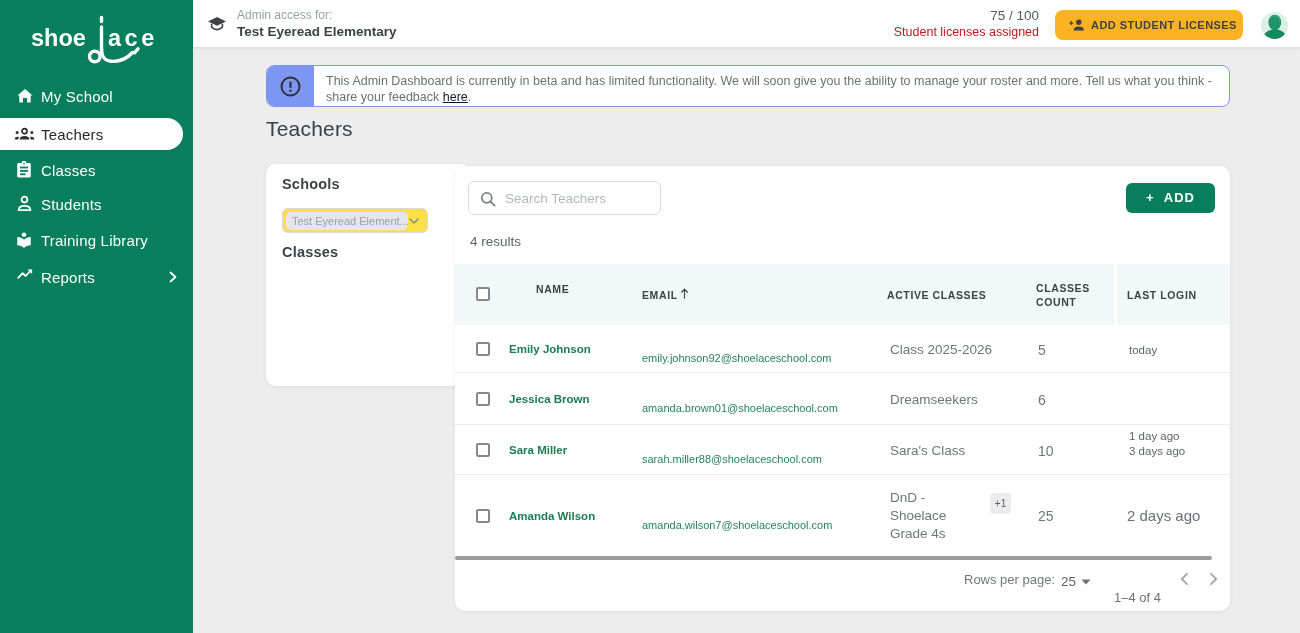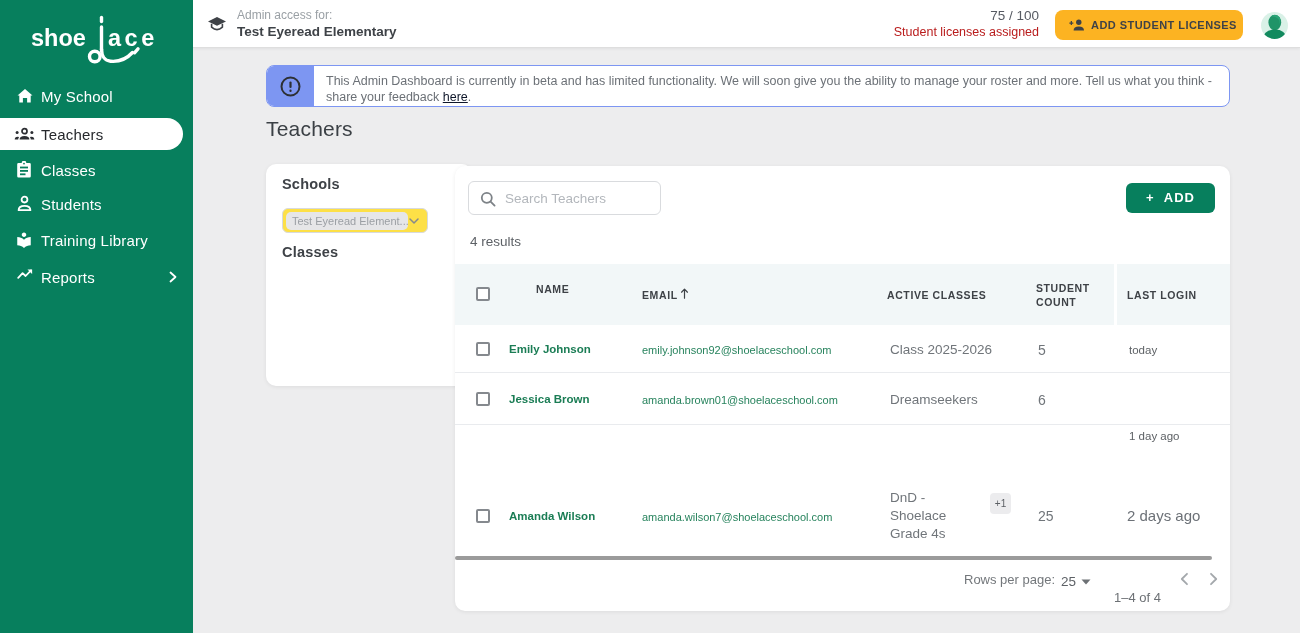--- a/index.html
+++ b/index.html
@@ -44,21 +44,21 @@
 .btn-add { position:absolute; left:671px; top:17px; width:89px; height:30px; background:#077f5d; border-radius:6px; color:#fff; font-size:13px; font-weight:bold; letter-spacing:1px; text-align:center; line-height:30px; }
 .results { position:absolute; left:15px; top:68px; font-size:13.5px; color:#5d6166; }
 
 .thead { position:absolute; left:0; top:98px; width:775px; height:61px; background:#f2f7f8; }
 .thead .lastcol-divider { position:absolute; left:659px; top:0; width:3px; height:61px; background:#fff; }
 .th { position:absolute; font-size:10.5px; font-weight:bold; color:#3e4247; letter-spacing:0.6px; }
 .checkbox { position:absolute; width:14px; height:14px; border:2px solid #85898e; border-radius:2px; background:#fff; }
 
 .trow { position:absolute; left:0; width:775px; border-bottom:1px solid #e9ebee; }
 .cname { position:absolute; left:54px; font-size:11.5px; font-weight:bold; color:#1b7d55; white-space:nowrap; }
-.cemail { position:absolute; left:187px; font-size:11px; color:#27835d; white-space:nowrap; }
+.cemail { position:absolute; left:187px; font-size:11px; color:#27835d; white-space:nowrap;margin-top:8px; }
 .cclass { position:absolute; left:435px; font-size:13.5px; color:#70757a; line-height:18px; }
 .ccount { position:absolute; left:583px; font-size:14px; color:#70757a; }
 .clogin { position:absolute; left:674px; font-size:11.5px; color:#5e6266; }
 
 .hscroll { position:absolute; left:0px; top:390px; width:757px; height:4px; background:#9b9b9b; border-radius:2px; }
 .tfoot { position:absolute; left:0; top:394px; width:775px; height:44px; }
 
 
 .t-small { font-size:12px; color:#9aa0a5; }
 </style>
@@ -223,21 +223,21 @@
     <div class="lastcol-divider"></div>
     <span class="checkbox" style="left:21px; top:23px;"></span>
     <span class="th" style="left:54px; top:19px;margin-left:27px;">NAME</span>
     <span class="th" style="left:187px; top:25px;">EMAIL</span>
       <span class="abs" style="left:225px; top:24px;">
         <svg width="9" height="11" viewBox="0 0 9 13">
           <path fill="none" stroke="#3e4247" stroke-width="1.4" stroke-linecap="round" stroke-linejoin="round" d="M4.5 12 V1.5 M1 5 L4.5 1.3 L8 5"></path>
         </svg>
       </span>
     <span class="th" style="left:432px; top:25px;">ACTIVE CLASSES</span>
-    <span class="th" style="left:581px; top:17px; width:62px; line-height:14px;">STUDENT COUNT</span>
+    <span class="th" style="left:581px; top:17px; width:62px; line-height:14px;">CLASSES COUNT</span>
     <span class="th" style="left:672px; top:25px;">LAST LOGIN</span>
   </div>
 
   <div class="trow" style="top:159px; height:48px;">
     <span class="checkbox" style="left:21px; top:17px;"></span>
     <span class="cname" style="top:18px;">Emily Johnson</span>
     <span class="cemail" style="top:19px;">emily.johnson92@shoelaceschool.com</span>
     <span class="cclass" style="top:16px;">Class 2025-2026</span>
     <span class="ccount" style="top:17px;">5</span>
     <span class="clogin" style="top:19px;">today</span>
@@ -245,20 +245,28 @@
 
   <div class="trow" style="top:207px; height:52px;">
     <span class="checkbox" style="left:21px; top:19px;"></span>
     <span class="cname" style="top:20px;">Jessica Brown</span>
     <span class="cemail" style="top:21px;">amanda.brown01@shoelaceschool.com</span>
     <span class="cclass" style="top:18px;">Dreamseekers</span>
     <span class="ccount" style="top:19px;">6</span>
     <span class="clogin" style="top:21px;margin-top:36px;">1 day ago</span>
   </div>
 
+  <div class="trow" style="top:259px; height:50px;">
+    <span class="checkbox" style="left:21px; top:18px;"></span>
+    <span class="cname" style="top:19px;">Sara Miller</span>
+    <span class="cemail" style="top:20px;">sarah.miller88@shoelaceschool.com</span>
+    <span class="cclass" style="top:17px;">Sara's Class</span>
+    <span class="ccount" style="top:18px;">10</span>
+    <span class="clogin" style="top:20px;">3 days ago</span>
+  </div>
 
   <div class="trow" style="top:309px; height:81px; border-bottom:none;">
     <span class="checkbox" style="left:21px; top:34px;"></span>
     <span class="cname" style="top:35px;">Amanda Wilson</span>
     <span class="cemail" style="top:36px;">amanda.wilson7@shoelaceschool.com</span>
     <span class="cclass" style="top:14px;">DnD -<br>Shoelace<br>Grade 4s</span>
     <span class="abs" style="left:535px; top:18px; width:21px; height:21px; background:#ececee; border-radius:4px; font-size:10px; color:#5a5e63; text-align:center; line-height:21px;">+1</span>
     <span class="ccount" style="top:33px;">25</span>
     <span class="clogin" style="top:32px; font-size:15px; color:#6c7177; left:672px;">2 days ago</span>
   </div>

